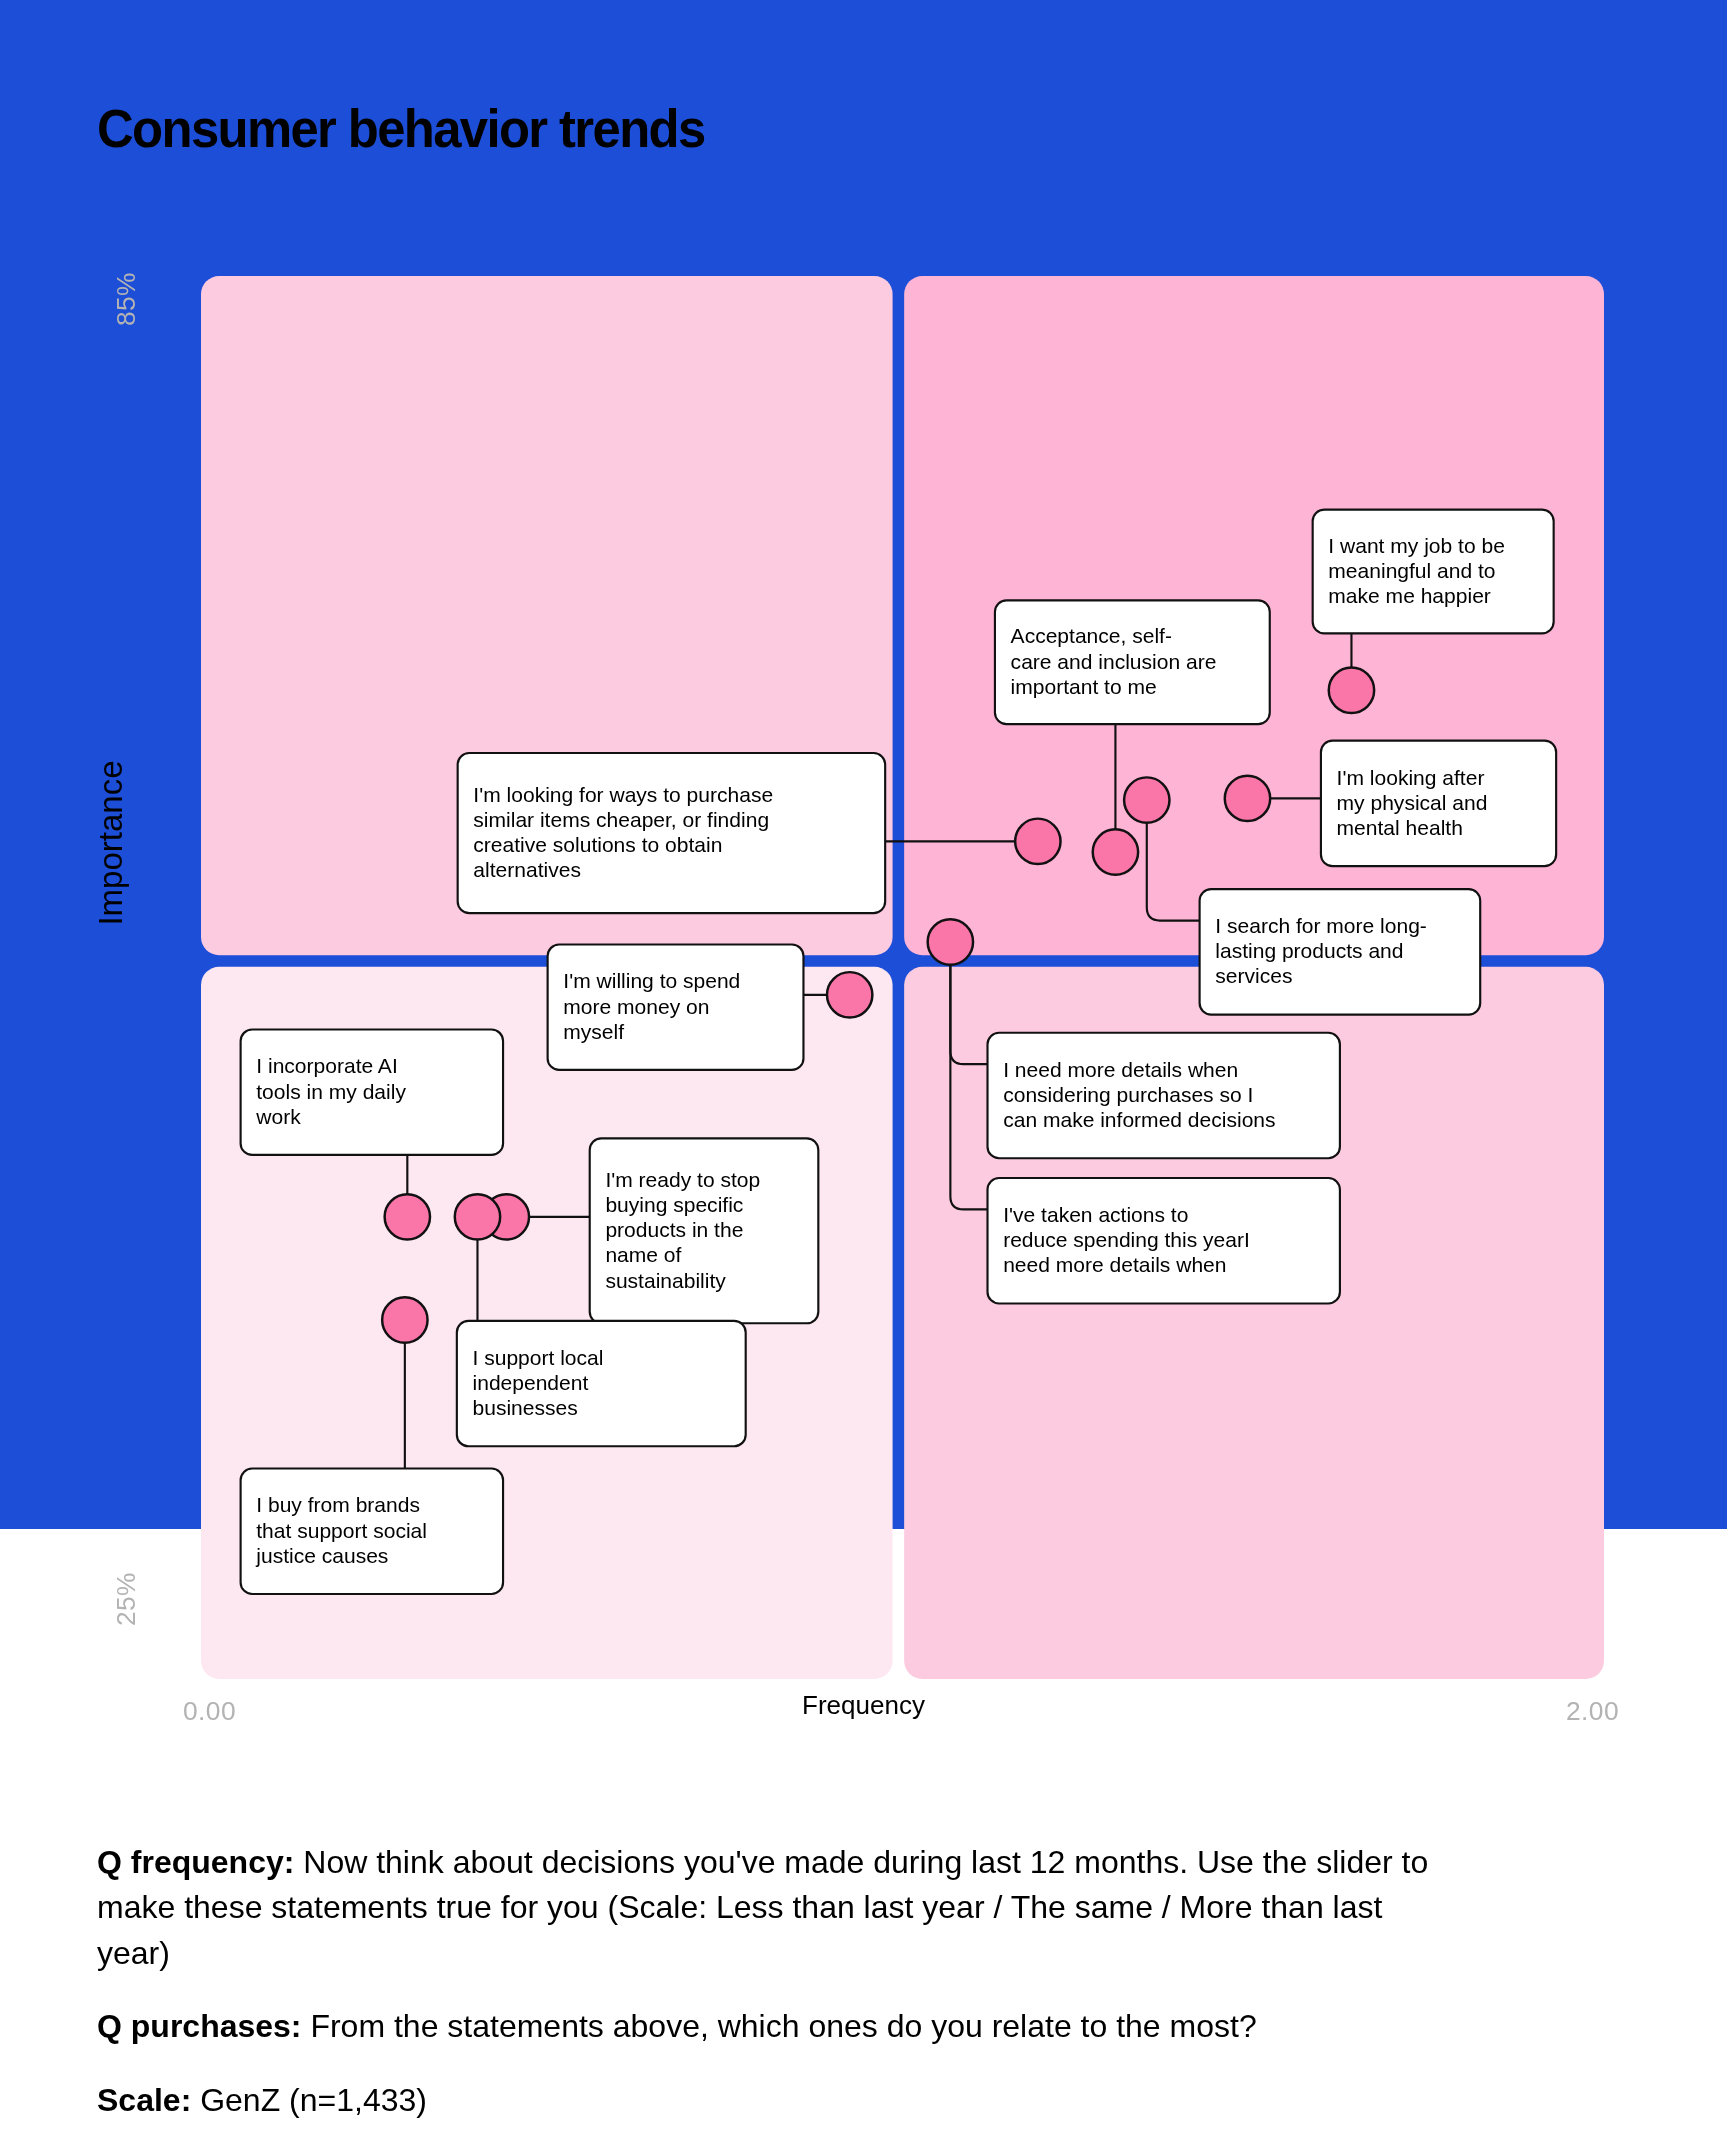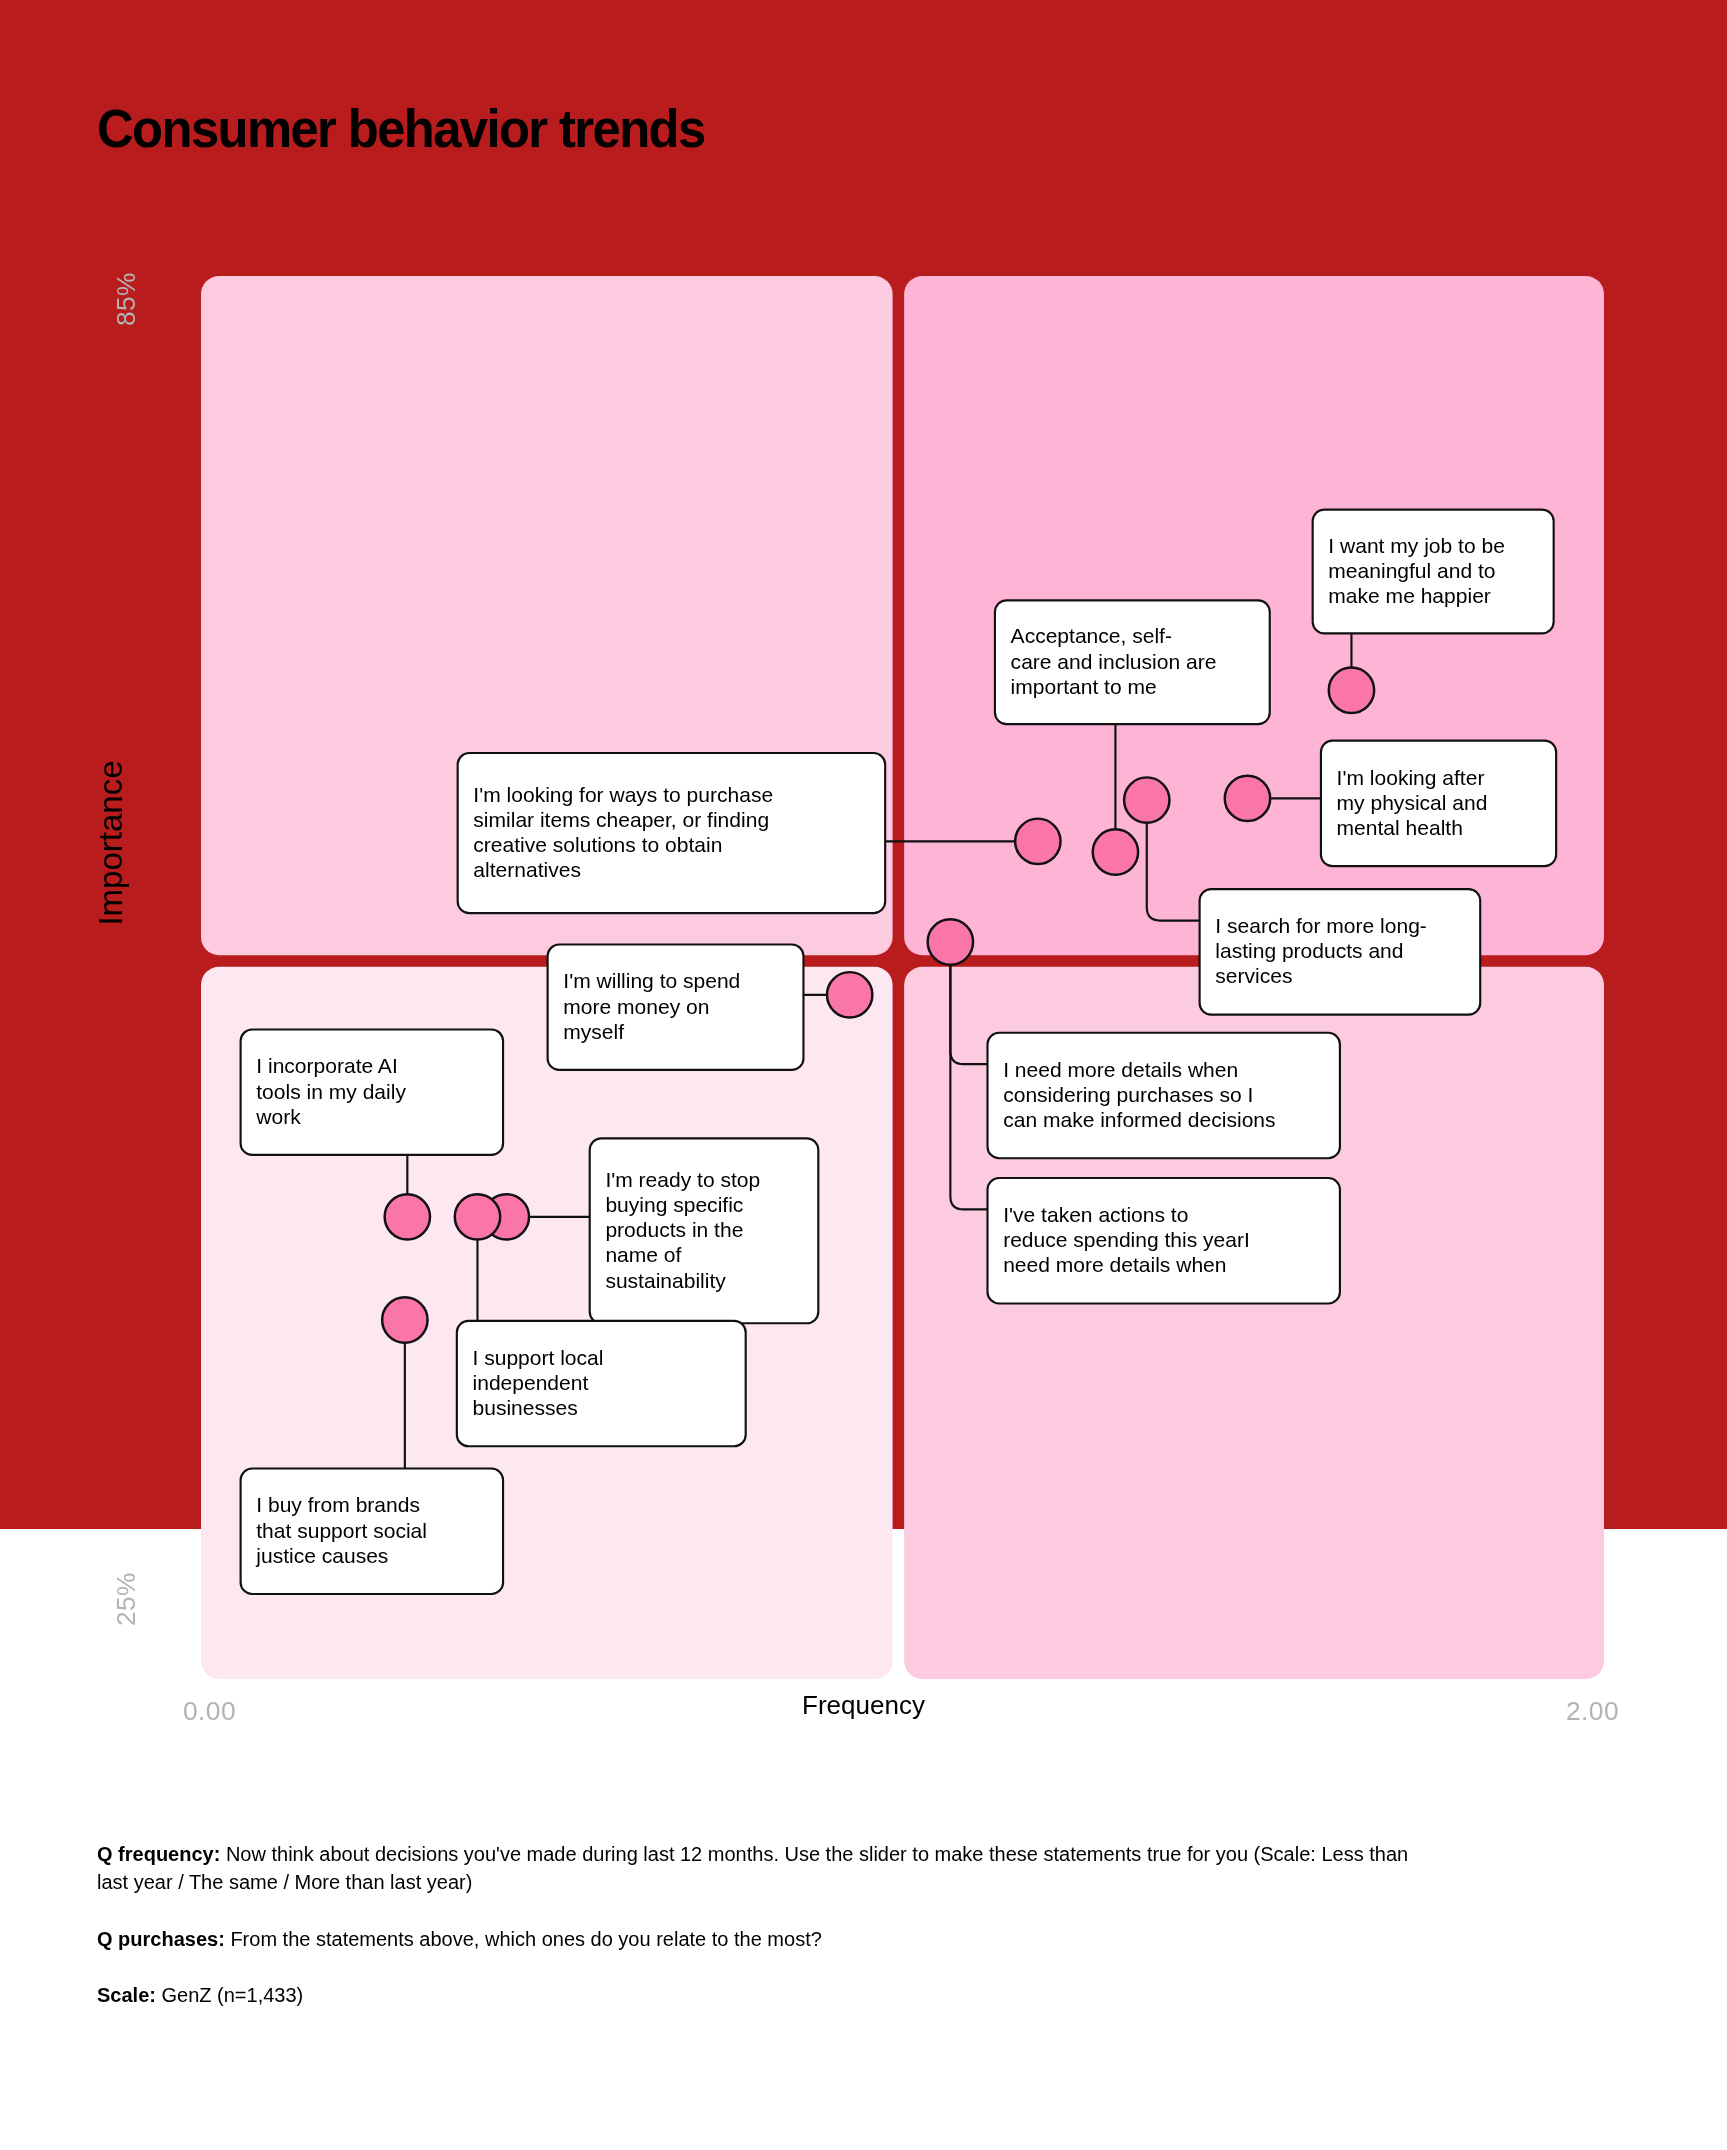--- a/index.html
+++ b/index.html
@@ -12,21 +12,21 @@
     height: 2151px;
     font-family: "Liberation Sans", sans-serif;
     position: relative;
     overflow: hidden;
   }
 
   #page {
     position: relative;
     width: 1727px;
     height: 1529px;
-    background: #b91c1c;
+    background: #1d4ed8;
   }
 
   
   #title {
     position: absolute;
     left: 97px;
     top: 97px;
     font-size: 54px;
     font-weight: 700;
     letter-spacing: -1.7px;
@@ -89,21 +89,21 @@
     color: #000000;
     font-family: "Liberation Sans", sans-serif;
   }
 
   
   #footnotes {
     position: absolute;
     left: 97px;
     top: 1840px;
     width: 1337px;
-    font-size: 20px;
+    font-size: 32px;
     line-height: 1.42;
     color: #000000;
   }
   .fn { margin-bottom: 28px; }
   .fn:last-child { margin-bottom: 0; }
   .fn b { font-weight: 700; }
 
   .node-label {
     font-family: "Liberation Sans", sans-serif;
     font-size: 25.5px;

